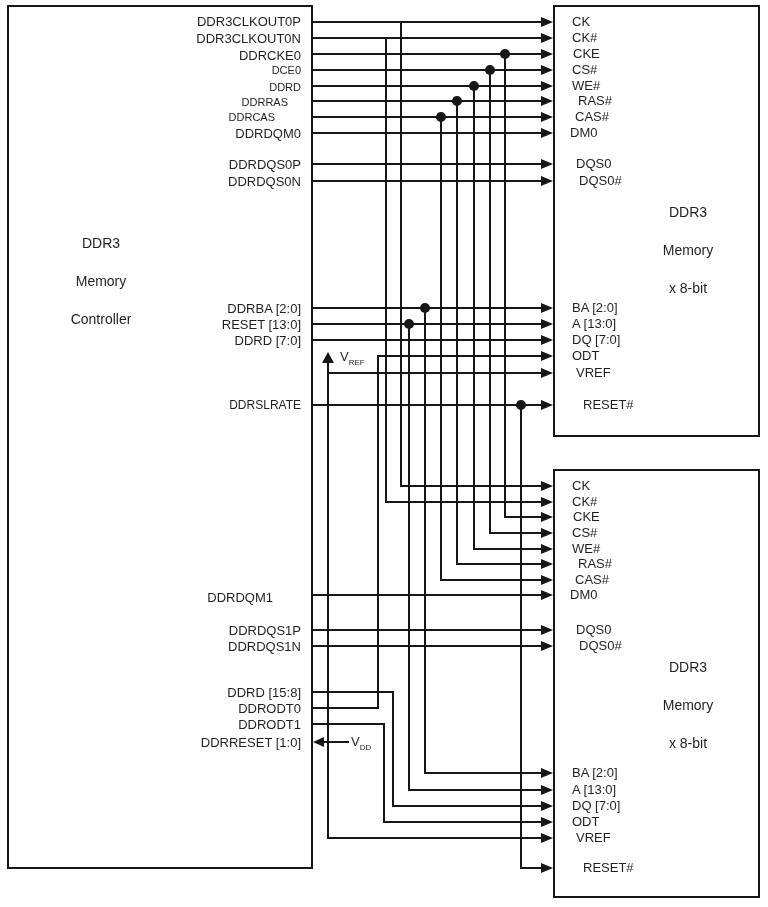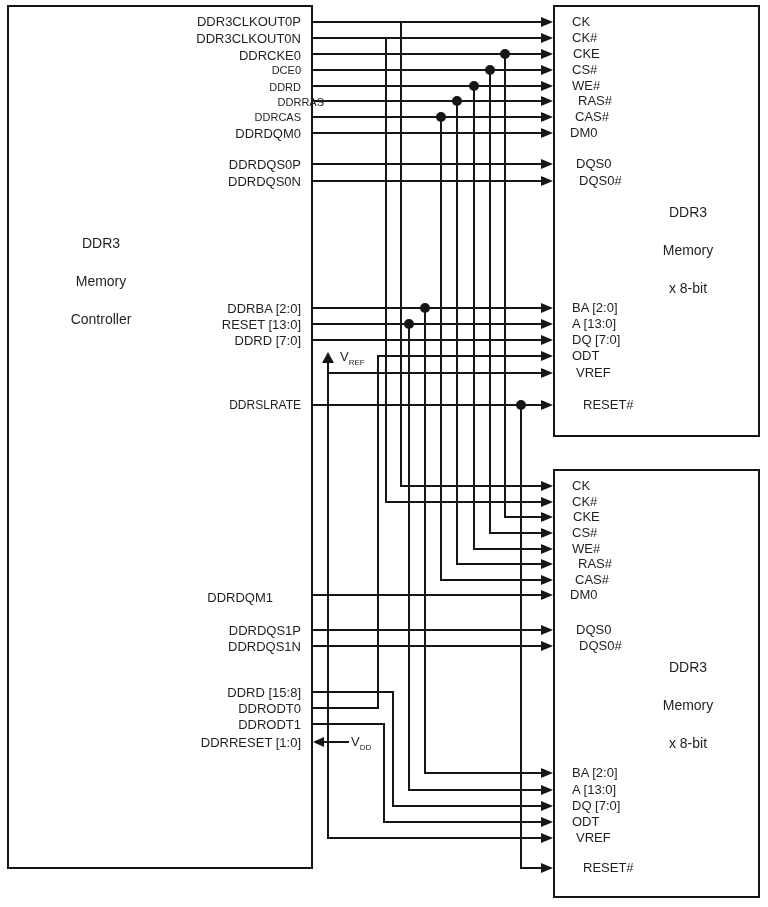--- a/index.html
+++ b/index.html
@@ -188,22 +188,22 @@
       <div class="lbl" style="left: 572px; top: 781px;">A [13:0]</div>
       <div class="lbl" style="left: 572px; top: 797px;">DQ [7:0]</div>
       <div class="lbl" style="left: 572px; top: 813px;">ODT</div>
       <div class="lbl" style="left: 576px; top: 829px;">VREF</div>
       <div class="lbl" style="left: 583px; top: 859px;">RESET#</div>
       <div class="lbl right" style="right: 467px; top: 13px;">DDR3CLKOUT0P</div>
       <div class="lbl right" style="right: 467px; top: 30px;">DDR3CLKOUT0N</div>
       <div class="lbl right" style="right: 467px; top: 47px;">DDRCKE0</div>
       <div class="lbl right sm" style="right: 467px; top: 62px;">DCE0</div>
       <div class="lbl right sm" style="right: 467px; top: 79px;">DDRD</div>
-      <div class="lbl right sm" style="right: 444px; top: 94px;">DDRRAS</div>
-      <div class="lbl right sm" style="right: 467px; top: 109px;">DDRCAS</div>
+      <div class="lbl right sm" style="right: 480px; top: 94px;">DDRRAS</div>
+      <div class="lbl right sm" style="right: 493px; top: 109px;">DDRCAS</div>
       <div class="lbl right" style="right: 467px; top: 125px;">DDRDQM0</div>
       <div class="lbl right" style="right: 467px; top: 156px;">DDRDQS0P</div>
       <div class="lbl right" style="right: 467px; top: 173px;">DDRDQS0N</div>
       <div class="lbl right" style="right: 467px; top: 300px;">DDRBA [2:0]</div>
       <div class="lbl right" style="right: 467px; top: 316px;">RESET [13:0]</div>
       <div class="lbl right" style="right: 467px; top: 332px;">DDRD [7:0]</div>
       <div class="lbl right md" style="right: 467px; top: 397px;">DDRSLRATE</div>
       <div class="lbl right" style="right: 495px; top: 589px;">DDRDQM1</div>
       <div class="lbl right" style="right: 467px; top: 622px;">DDRDQS1P</div>
       <div class="lbl right" style="right: 467px; top: 638px;">DDRDQS1N</div>

